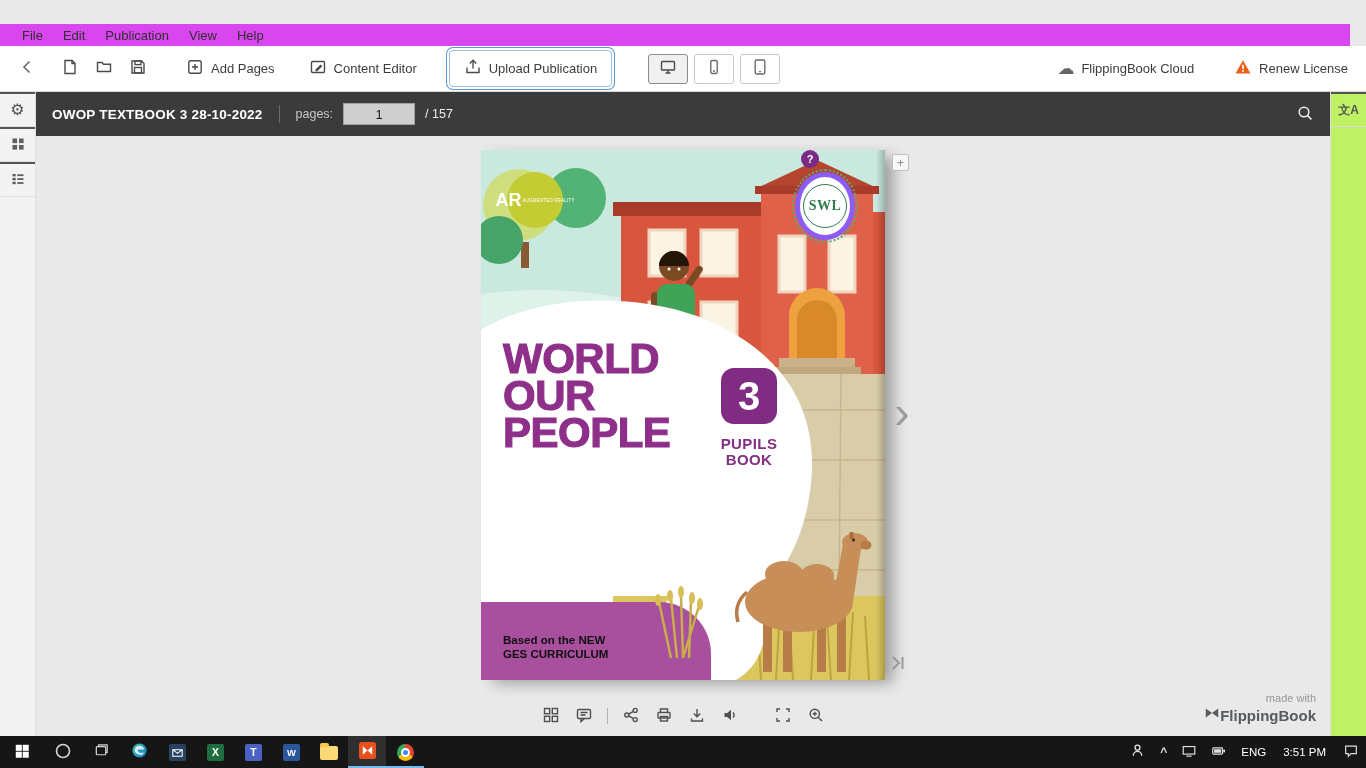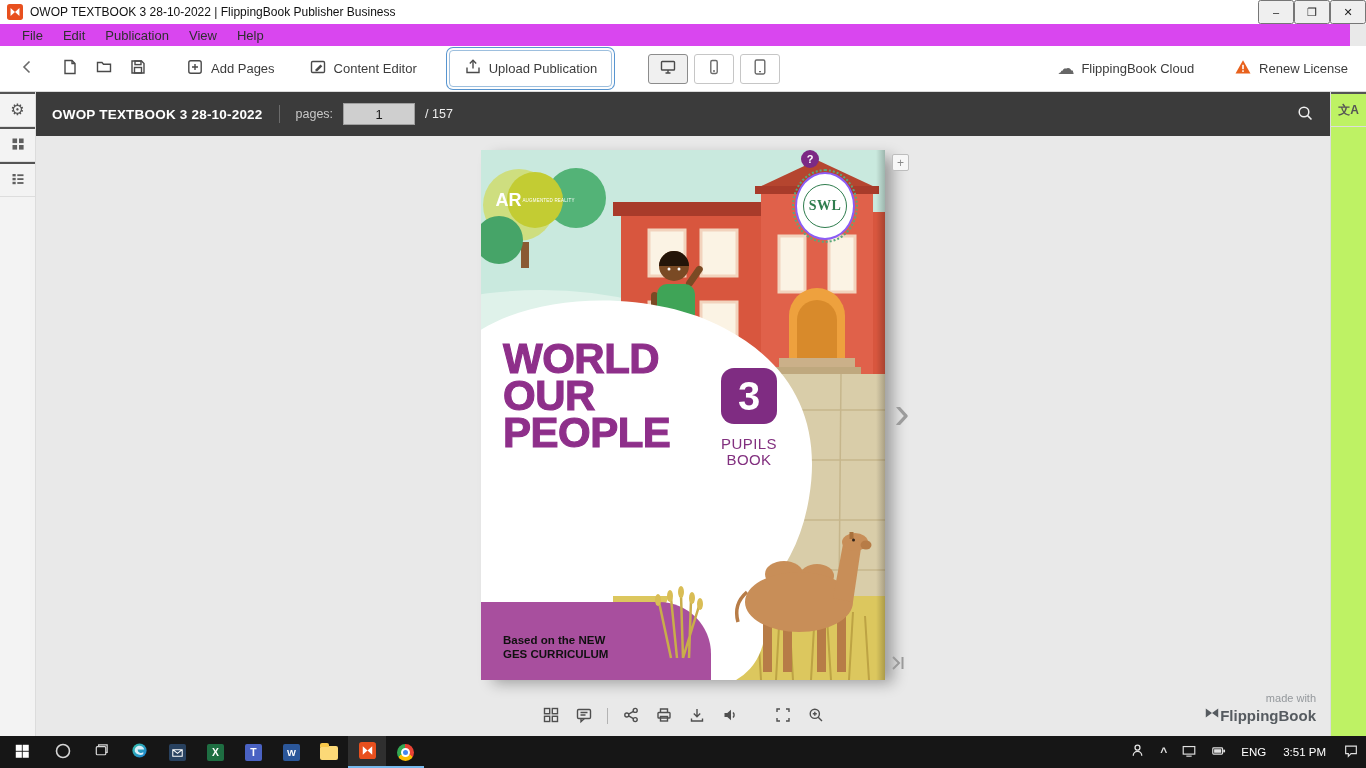--- a/index.html
+++ b/index.html
@@ -52,27 +52,27 @@
   
   .viewer{flex:1;position:relative;background:#e9e9e9}
   .cover{position:absolute;left:445px;top:14px;width:404px;height:530px;background:#c9e9de;overflow:hidden;box-shadow:10px 5px 14px -2px rgba(0,0,0,.33)}
   .cover::after{content:"";position:absolute;top:0;right:0;bottom:0;width:9px;background:linear-gradient(to left,rgba(0,0,0,.22),rgba(0,0,0,0))}
   .cover-svg{position:absolute;inset:0;width:100%;height:100%}
   .ov{position:absolute}
   .help-badge{left:320px;top:0;width:18px;height:18px;border-radius:50%;background:#7b2a85;color:#fff;font-size:11px;font-weight:bold;display:flex;align-items:center;justify-content:center}
   .ar-logo{left:26px;top:22px;width:56px;height:56px;border-radius:50%;background:#c3cc33;display:flex;flex-direction:row;align-items:center;justify-content:center;gap:1px}
   .ar-title{color:#fff;font-weight:bold;font-size:18px;line-height:17px}
   .ar-sub{color:#fff;font-size:4.5px;letter-spacing:.2px;white-space:nowrap}
-  .swl-badge{left:314px;top:22px;width:60px;height:68px;border-radius:50%;background:#fff;border:2px solid #8b5cf6;outline:2px dotted #5aa87b;outline-offset:1px;display:flex;align-items:center;justify-content:center}
+  .swl-badge{left:314px;top:22px;width:60px;height:68px;border-radius:50%;background:#fff;border:5px solid #8b5cf6;outline:2px dotted #5aa87b;outline-offset:1px;display:flex;align-items:center;justify-content:center}
   .swl-inner{width:44px;height:44px;border-radius:50%;border:1px solid #2f7d4e;display:flex;align-items:center;justify-content:center;font-family:"Liberation Serif",serif;font-weight:bold;font-size:14px;color:#2f7d4e;letter-spacing:.5px}
   .cover-title{left:22px;top:190px}
   .cover-title div{font-size:42px;line-height:37px;font-weight:bold;color:#8e2f8a;-webkit-text-stroke:1.1px #8e2f8a;letter-spacing:-.5px}
   .grade-box{left:240px;top:218px;width:56px;height:56px;background:#7f2c82;border-radius:13px;color:#fff;font-size:40px;font-weight:bold;display:flex;align-items:center;justify-content:center}
   .book-type{left:226px;top:286px;width:84px;text-align:center}
-  .book-type div{font-size:15px;font-weight:normal;color:#82307f;line-height:16px;letter-spacing:.4px}
+  .book-type div{font-size:15px;font-weight:bold;color:#82307f;line-height:16px;letter-spacing:.4px}
   .authors{left:22px;top:350px}
   .authors div{font-size:13px;font-weight:bold;color:#141414;line-height:16.5px}
   .cover-footer{left:22px;top:483px}
   .cover-footer div{font-size:11.5px;font-weight:bold;color:#101010;line-height:14px}
 
   .bookmark-add{position:absolute;left:856px;top:18px;width:17px;height:17px;background:#f7f7f7;border:1px solid #bdbdbd;border-radius:2px;color:#8a8a8a;font-size:12px;line-height:14px;text-align:center;padding:0}
   .nav-next{position:absolute;left:850px;top:250px;width:32px;height:52px;background:none;border:none;color:#9c9c9c;font-size:46px;line-height:46px}
   .nav-end{position:absolute;left:850px;top:516px;width:24px;height:24px;background:none;border:none;display:flex;align-items:center;justify-content:center}
 
   .viewer-controls{position:absolute;left:0;right:0;top:570px;display:flex;justify-content:center;align-items:center;gap:13px}
@@ -100,34 +100,20 @@
   .tray-btn{background:none;border:none;display:flex;align-items:center;justify-content:center;padding:0 7px;height:100%}
   .tray-text{color:#fff;font-size:11.5px}
   .chev{color:#ddd;font-size:12px;font-weight:bold}
   .clock{padding:0 10px}
 </style>
 </head>
 <body>
 
 <div class="screen">
 
-  <div class="titlebar">
-    <span class="appicon">
-      <svg width="16" height="16" viewBox="0 0 18 18">
-          <rect width="18" height="18" rx="3" fill="#e8501e"></rect>
-          <path d="M4 4.5 L9 9 L4 13.5 Z M14 4.5 L9 9 L14 13.5 Z" fill="#fff"></path>
-        </svg>
-    </span>
-    <span class="titlebar-title">OWOP TEXTBOOK 3 28-10-2022 | FlippingBook Publisher Business</span>
-    <div class="win-controls">
-      <button class="win-btn">–</button>
-      <button class="win-btn">❐</button>
-      <button class="win-btn">✕</button>
-    </div>
-  </div>
 
   <div class="menubar">
     <span class="menu-item">File</span>
     <span class="menu-item">Edit</span>
     <span class="menu-item">Publication</span>
     <span class="menu-item">View</span>
     <span class="menu-item">Help</span>
   </div>
 
   <div class="toolbar">

